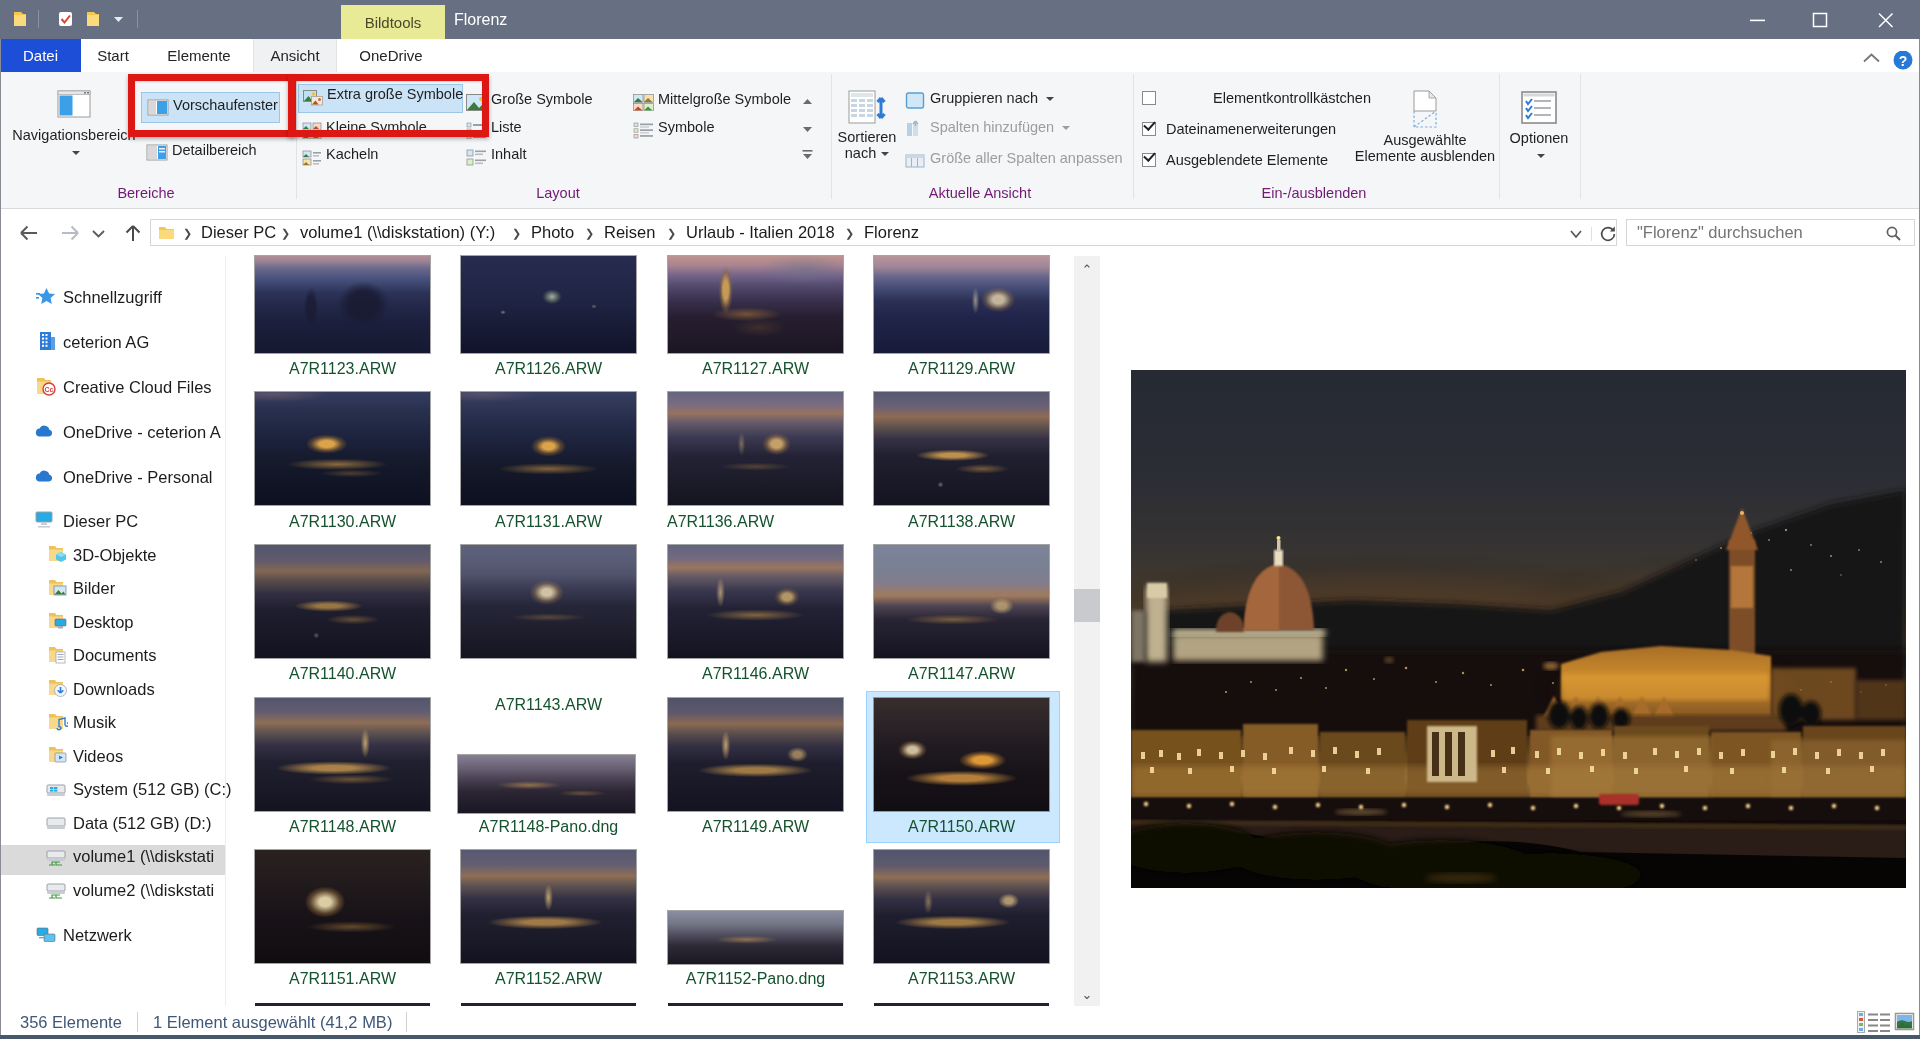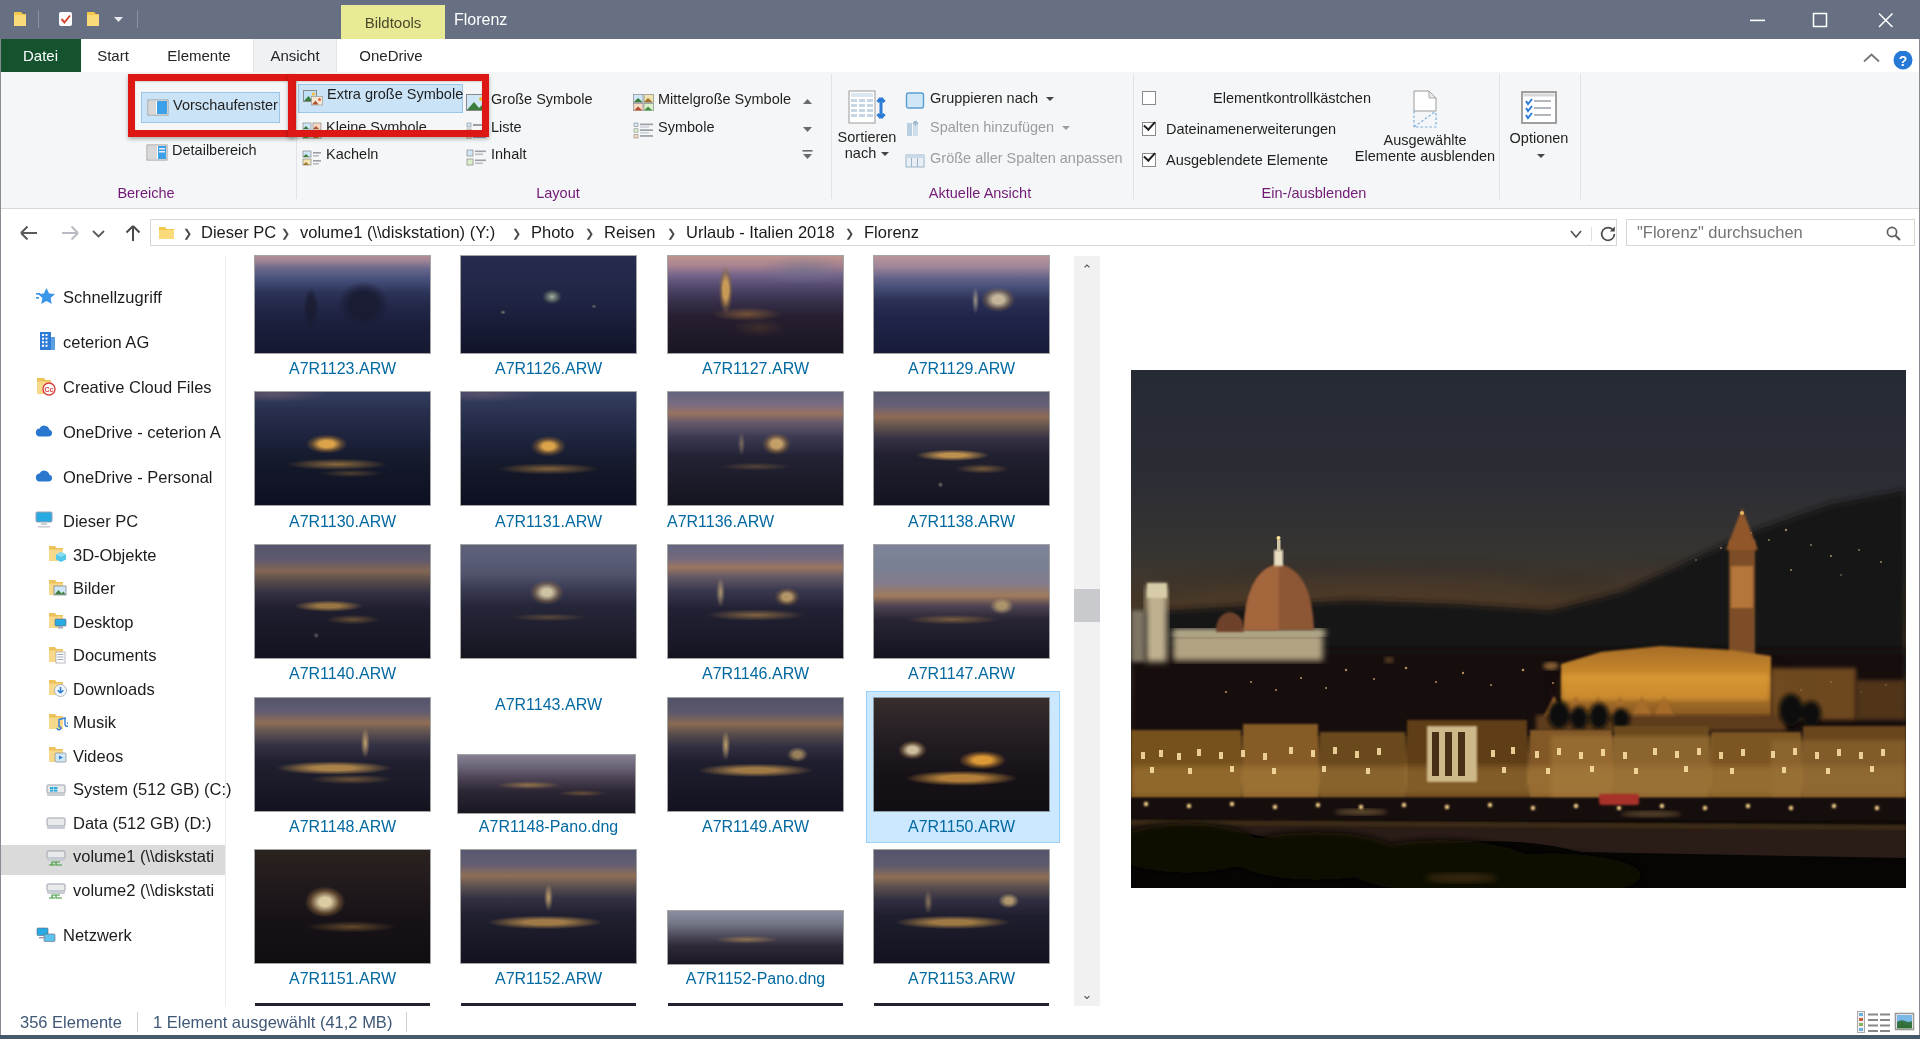--- a/index.html
+++ b/index.html
@@ -7,21 +7,21 @@
 #win { position:absolute; left:0; top:0; width:1920px; height:1039px; }
 .abs { position:absolute; }
 
 #titlebar { position:absolute; left:0; top:0; width:1920px; height:39px; background:#667082; }
 #bildtools { position:absolute; left:341px; top:5px; width:104px; height:34px; background:#e8ea96;
   color:#494a2c; font-size:15px; text-align:center; line-height:36px; }
 #wintitle { position:absolute; left:454px; top:0; height:39px; line-height:39px; color:#fff; font-size:16px; }
 
 #tabrow { position:absolute; left:0; top:39px; width:1920px; height:33px; background:#fff; }
 .tab { position:absolute; top:0; height:33px; font-size:15px; color:#252525; text-align:center; line-height:33px; }
-#tab-datei { left:0; width:81px; background:#14532d; color:#fff; }
+#tab-datei { left:0; width:81px; background:#1d4ed8; color:#fff; }
 #tab-ansicht { background:#f0f1f3; border-left:1px solid #e3e4e5; border-right:1px solid #e3e4e5; }
 
 #ribbon { position:absolute; left:0; top:72px; width:1920px; height:137px; background:#f5f6f7; border-bottom:1px solid #d8d9da; }
 .gsep { position:absolute; top:2px; width:1px; height:125px; background:#e2e3e5; }
 .glabel { position:absolute; top:113px; font-size:14.5px; color:#701a75; text-align:center; width:200px; }
 .ritem { position:absolute; font-size:14.5px; color:#1f1f1f; white-space:nowrap; }
 .gray { color:#9b9da1; }
 .rsel { background:#cbe3f7; border:1px solid #9cc6e8; }
 .caret { display:inline-block; width:0; height:0; border-left:4px solid transparent; border-right:4px solid transparent; border-top:4px solid #444; vertical-align:middle; margin-left:4px; }
 .bigbtn { position:absolute; text-align:center; font-size:14.5px; color:#1f1f1f; }
@@ -36,21 +36,21 @@
 #searchbox { position:absolute; left:1626px; top:9px; width:289px; height:27px; background:#fff; border:1px solid #d6d6d6; font-size:16.5px; color:#747474; line-height:25px; }
 .crumb { position:absolute; top:0; line-height:25px; white-space:nowrap; }
 .csep { position:absolute; top:0; line-height:26px; color:#4a4a4a; font-size:11px; }
 
 #sidebar { position:absolute; left:0; top:0; width:226px; height:1006px; font-size:16.5px; color:#1c1c1c; }
 .sitem { position:absolute; white-space:nowrap; height:29px; line-height:29px; }
 .sicon { position:absolute; width:20px; height:20px; }
 
 #grid { position:absolute; left:0; top:0; width:1074px; height:1006px; }
 .th { position:absolute; width:175px; height:113px; box-shadow:0 0 0 1px rgba(90,90,90,.55); }
-.lbl { position:absolute; width:195px; text-align:center; font-size:16px; color:#0369a1; white-space:nowrap; }
+.lbl { position:absolute; width:195px; text-align:center; font-size:16px; color:#14532d; white-space:nowrap; }
 #selbox { position:absolute; background:#cce8ff; border:1px solid #99d1ff; }
 
 #vsb { position:absolute; left:1074px; top:256px; width:26px; height:750px; background:#f1f1f2; }
 #vsb .arr { position:absolute; left:0; width:26px; text-align:center; color:#505050; font-size:13px; }
 #vsbthumb { position:absolute; left:0; top:333px; width:26px; height:33px; background:#c9cacd; }
 
 #preview { position:absolute; left:1131px; top:370px; width:775px; height:518px; }
 
 #status { position:absolute; left:0; top:1006px; width:1920px; height:33px; background:#fff; font-size:16.5px; color:#3f5877; }
 #status .sep { position:absolute; top:6px; width:1px; height:20px; background:#d0d0d0; }
@@ -191,20 +191,31 @@
   <div class="gsep" style="left:296px;"></div>
   <div class="gsep" style="left:831px;"></div>
   <div class="gsep" style="left:1133px;"></div>
   <div class="gsep" style="left:1499px;"></div>
   <div class="gsep" style="left:1580px;"></div>
   <div class="glabel" style="left:46px;">Bereiche</div>
   <div class="glabel" style="left:458px;">Layout</div>
   <div class="glabel" style="left:880px;">Aktuelle Ansicht</div>
   <div class="glabel" style="left:1214px;">Ein-/ausblenden</div>
 
+  <div class="bigbtn" style="left:4px;top:18px;width:140px;">
+    <svg width="38" height="32" viewBox="0 0 38 32" style="display:block;margin:0 auto;">
+      <rect x="3" y="1" width="32" height="26" fill="#fff" stroke="#9a9a9a"></rect>
+      <rect x="3" y="1" width="32" height="3.5" fill="#e8e8e8" stroke="#9a9a9a" stroke-width=".6"></rect>
+      <rect x="4.5" y="5.5" width="13" height="20" fill="#3ba0e8"></rect>
+      <rect x="29" y="2" width="2" height="1.5" fill="#777"></rect>
+          <rect x="32" y="2" width="2" height="1.5" fill="#777"></rect>
+    </svg>
+    <div style="margin-top:5px;">Navigationsbereich</div>
+    <div class="caret" style="margin-top:2px;"></div>
+  </div>
   <div class="ritem rsel" style="left:141px;top:20px;width:139px;height:31px;">
     <svg width="22" height="18" viewBox="0 0 22 18" style="vertical-align:-4px;margin:6px 0 0 5px;">
       <rect x="1" y="1" width="20" height="15" fill="#fff" stroke="#9a9a9a"></rect>
       <rect x="2" y="2" width="7" height="13" fill="#d8d8d8"></rect>
       <rect x="10" y="2" width="10" height="13" fill="#3ba0e8"></rect>
     </svg>
     <span style="vertical-align:3px;">Vorschaufenster</span>
   </div>
   <div class="ritem" style="left:141px;top:69.5px;width:139px;height:26px;">
     <svg width="22" height="18" viewBox="0 0 22 18" style="vertical-align:-4px;margin:0 0 0 5px;">

